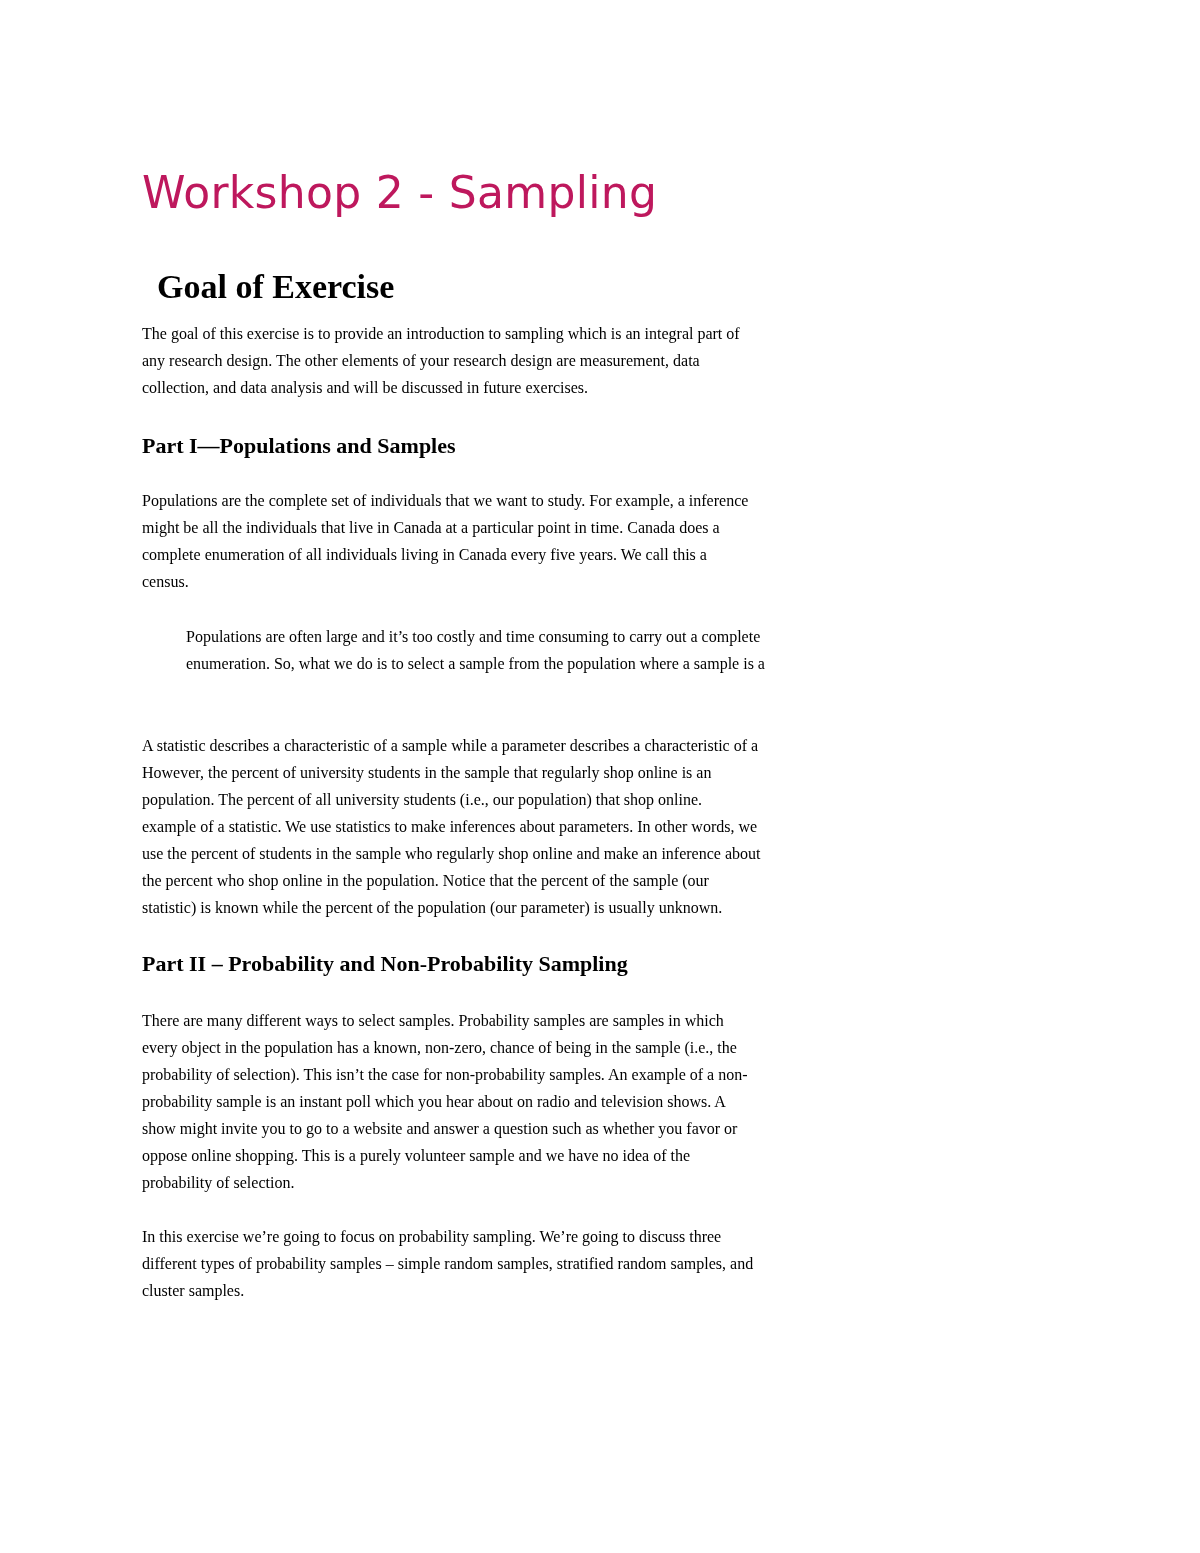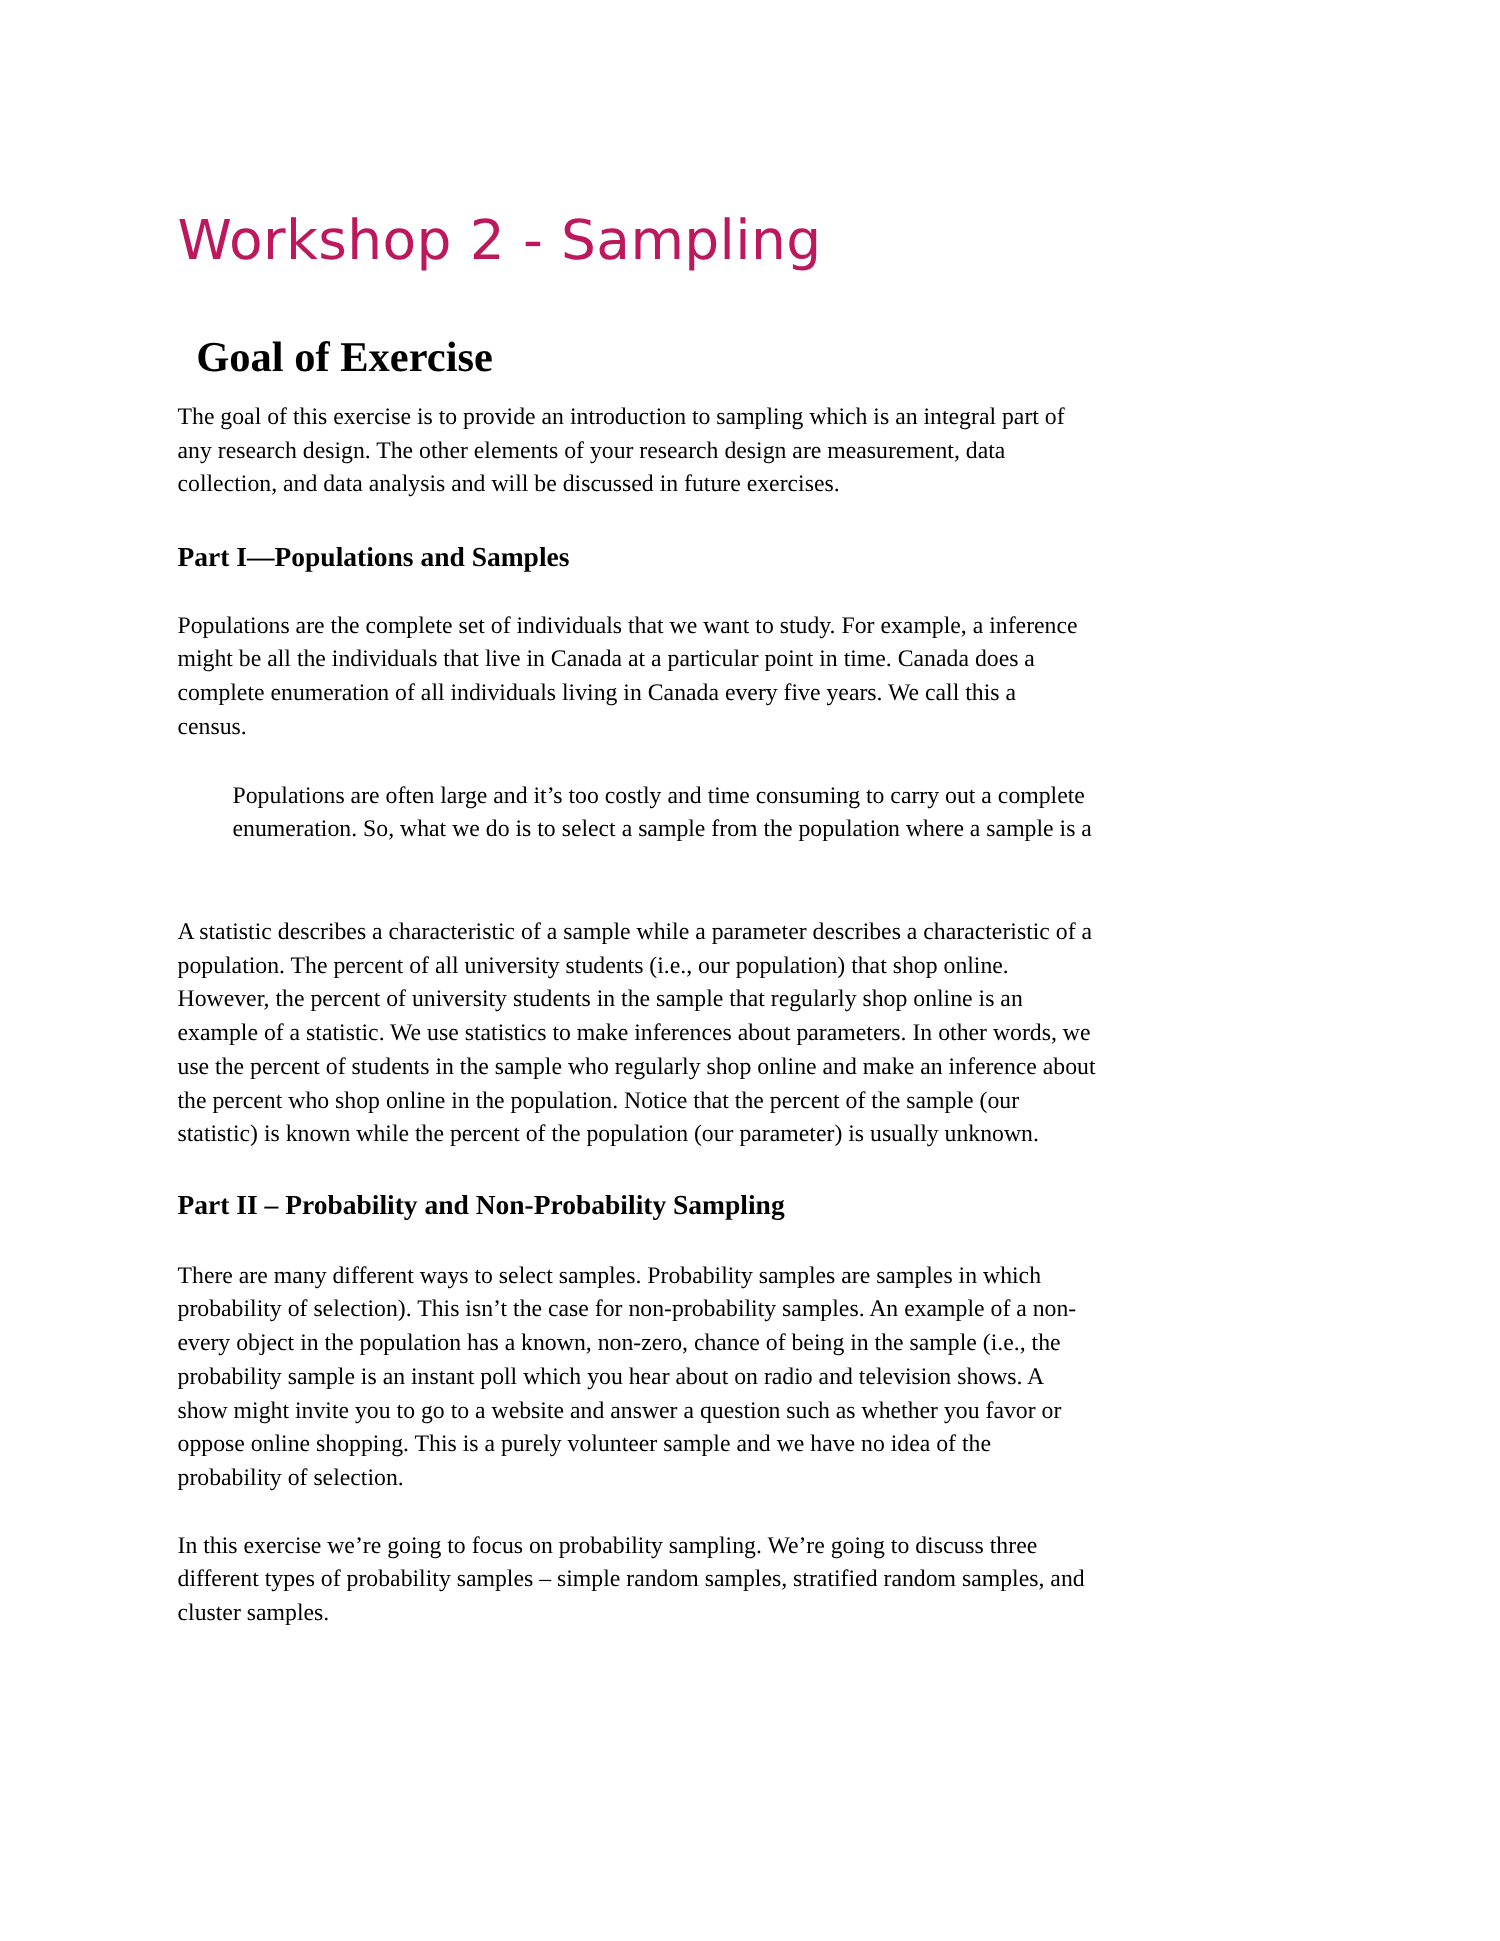--- a/index.html
+++ b/index.html
@@ -54,21 +54,21 @@
       white-space: nowrap;
     }
     .para {
       position: absolute;
       left: 0;
       margin: 0;
     }
     .line {
       display: block;
       font-family: "Liberation Serif", serif;
-      font-size: 19px;
+      font-size: 16px;
       line-height: 27px;
       height: 27px;
       white-space: nowrap;
     }
   </style>
 </head>
 <body>
 
 <div class="page">
 
@@ -87,33 +87,33 @@
     <span class="line">might be all the individuals that live in Canada at a particular point in time.  Canada does a</span>
     <span class="line">complete enumeration of all individuals living in Canada every five years.  We call this a</span>
     <span class="line">census.</span>
   </div>
   <div class="para" style="top:623px;margin-left:44px;">
     <span class="line">Populations are often large and it’s too costly and time consuming to carry out a complete</span>
     <span class="line">enumeration.  So, what we do is to select a sample from the population where a sample is a</span>
   </div>
   <div class="para" style="top:732px;">
     <span class="line">A statistic describes a characteristic of a sample while a parameter describes a characteristic of a</span>
+    <span class="line">However, the percent of university students in the sample that regularly shop online is an</span>
     <span class="line">population.  The percent of all university students (i.e., our population) that shop online.</span>
-    <span class="line">However, the percent of university students in the sample that regularly shop online is an</span>
     <span class="line">example of a statistic. We use statistics to make inferences about parameters.  In other words, we</span>
     <span class="line">use the percent of students in the sample who regularly shop online and make an inference about</span>
     <span class="line">the percent who shop online in the population.  Notice that the percent of the sample (our</span>
     <span class="line">statistic) is known while the percent of the population (our parameter) is usually unknown.</span>
   </div>
 
   <h3 class="h2" style="top:949px;">Part II – Probability and Non-Probability Sampling</h3>
   <div class="para" style="top:1007px;">
     <span class="line">There are many different ways to select samples.  Probability samples are samples in which</span>
+    <span class="line">every object in the population has a known, non-zero, chance of being in the sample (i.e., the</span>
     <span class="line">probability of selection).  This isn’t the case for non-probability samples.  An example of a non-</span>
-    <span class="line">every object in the population has a known, non-zero, chance of being in the sample (i.e., the</span>
     <span class="line">probability sample is an instant poll which you hear about on radio and television shows.  A</span>
     <span class="line">show might invite you to go to a website and answer a question such as whether you favor or</span>
     <span class="line">oppose online shopping.  This is a purely volunteer sample and we have no idea of the</span>
     <span class="line">probability of selection.</span>
   </div>
   <div class="para" style="top:1223px;">
     <span class="line">In this exercise we’re going to focus on probability sampling.  We’re going to discuss three</span>
     <span class="line">different types of probability samples – simple random samples, stratified random samples, and</span>
     <span class="line">cluster samples.</span>
   </div>

